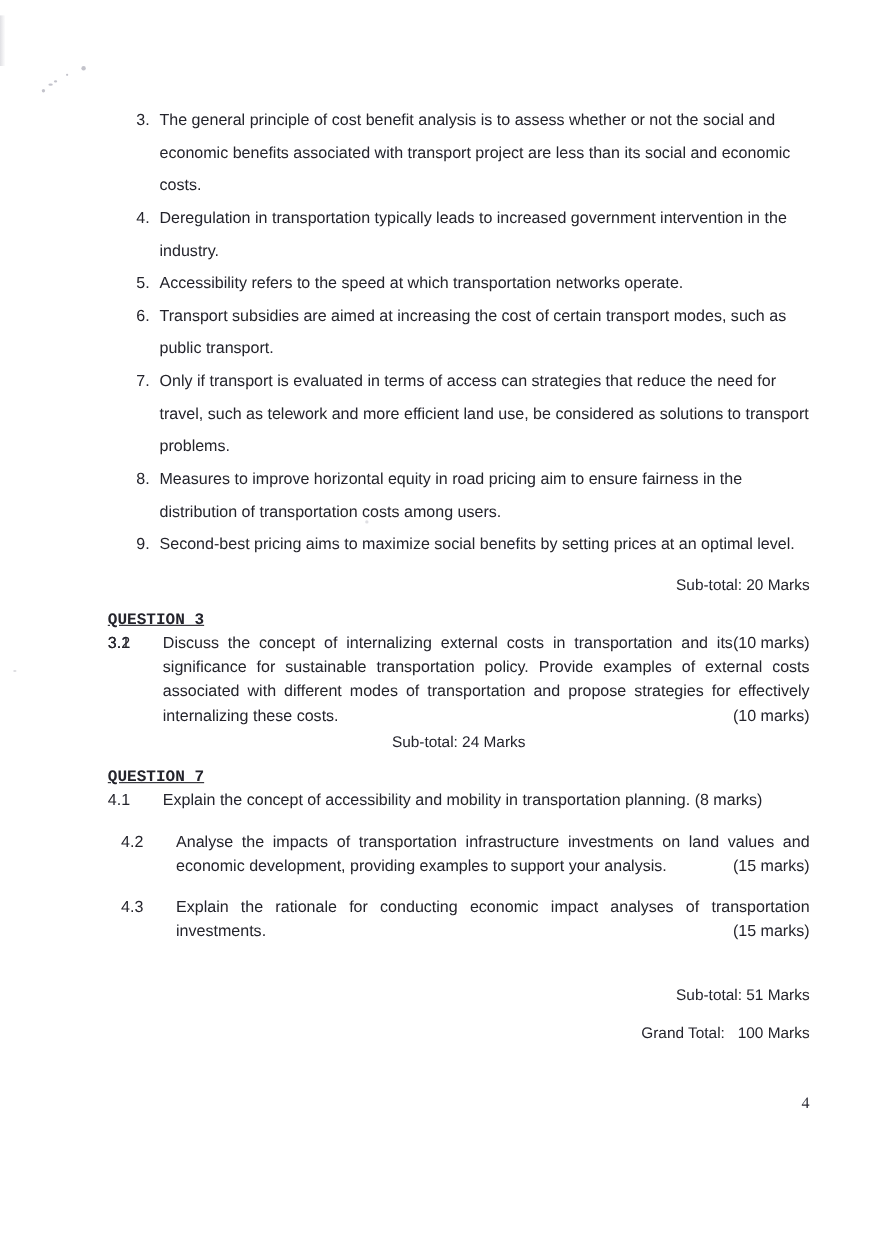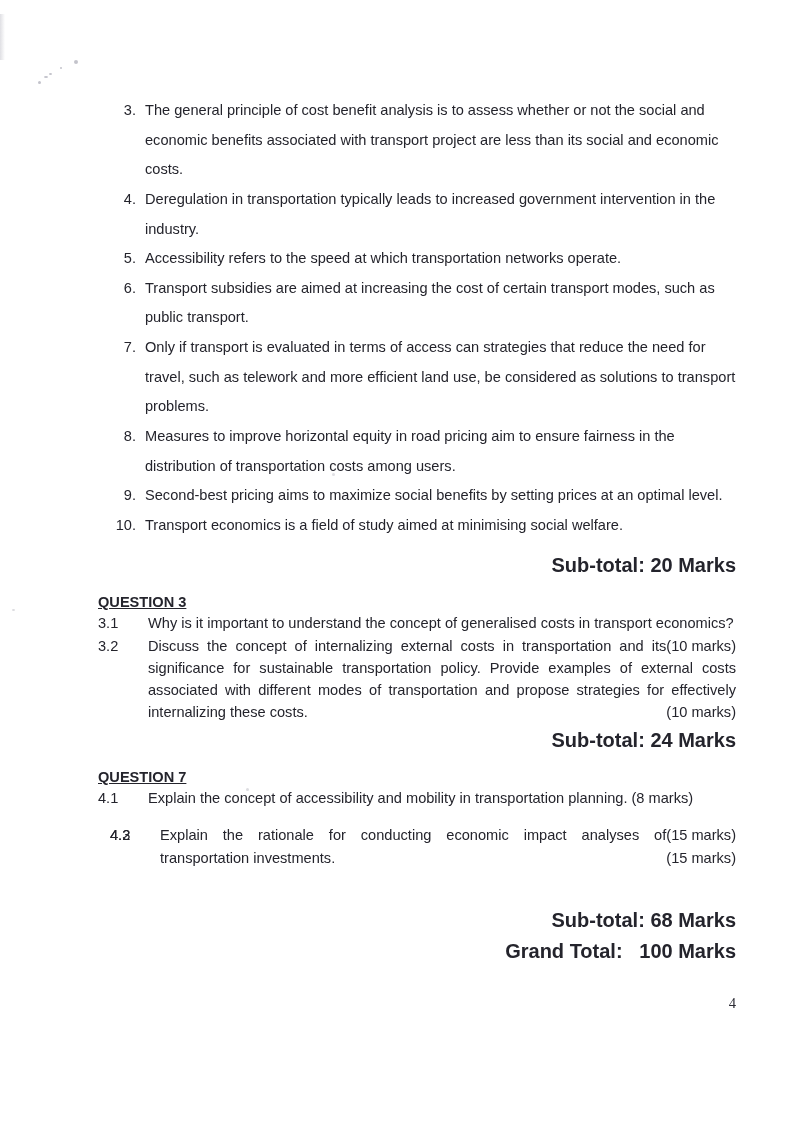--- a/index.html
+++ b/index.html
@@ -65,35 +65,36 @@
     text-align: right;
     font-size: 14.6px;
   }
   .tf-text {
     display: block;
   }
 
   
   .total-line {
     text-align: right;
-    font-weight: bold;
-    font-size: 20px;
+    font-weight: normal;
+    font-size: 14px;
     line-height: 1.5;
   }
   .total-sub20 { margin-top: 10px; }
 
   
   .q-heading {
     font-weight: bold;
     font-size: 14.6px;
     text-decoration: underline;
     margin-top: 14px;
     margin-bottom: 2px;
     display: block;
     width: max-content;
+    font-family: Liberation Mono, monospace;
   }
 
   
   .subq {
     position: relative;
     padding-left: 50px;
     font-size: 14.6px;
     line-height: 1.52;
     text-align: justify;
     margin: 0;
@@ -105,23 +106,23 @@
     top: 0;
     font-size: 14.6px;
     text-align: left;
   }
   .subq-body { display: block; }
   .marks-right {
     float: right;
   }
   .nowrap { white-space: pre; }
 
-  .total-sub24 { margin-top: 2px; }
+  .total-sub24 { margin-top: 2px; text-align: center; }
   .total-sub36 { margin-top: 36px; }
-  .total-grand { margin-top: 1px; }
+  .total-grand { margin-top: 14px; }
 
   .page-number {
     position: absolute;
     right: 58px;
     top: 995px;
     font-size: 14.6px;
     font-family: "Liberation Serif", serif;
     color: #2b2b34;
   }
 </style>
@@ -164,59 +165,55 @@
         <span class="tf-text">Only if transport is evaluated in terms of access can strategies that reduce the need for travel, such as telework and more efficient land use, be considered as solutions to transport problems.</span>
       </li>
       <li class="tf-item">
         <span class="tf-num">8.</span>
         <span class="tf-text">Measures to improve horizontal equity in road pricing aim to ensure fairness in the distribution of transportation costs among users.</span>
       </li>
       <li class="tf-item">
         <span class="tf-num">9.</span>
         <span class="tf-text">Second-best pricing aims to maximize social benefits by setting prices at an optimal level.</span>
       </li>
-      <li class="tf-item">
-        <span class="tf-num">10.</span>
-        <span class="tf-text">Transport economics is a field of study aimed at minimising social welfare.</span>
-      </li>
     </ol>
 
     <div class="total-line total-sub20">Sub-total: 20 Marks</div>
 
     <span class="q-heading">QUESTION 3</span>
 
     <div class="subq">
       <span class="subq-num">3.1</span>
-      <span class="subq-body"><span>Why is it important to understand the concept of generalised costs in transport economics?</span><span class="marks-right">(10 marks)</span></span>
+      <span class="subq-body"><span class="marks-right">(10 marks)</span></span>
     </div>
 
     <div class="subq">
       <span class="subq-num">3.2</span>
       <span class="subq-body"><span>Discuss the concept of internalizing external costs in transportation and its significance for sustainable transportation policy. Provide examples of external costs associated with different modes of transportation and propose strategies for effectively internalizing these costs.</span><span class="marks-right">(10 marks)</span></span>
     </div>
 
     <div class="total-line total-sub24">Sub-total: 24 Marks</div>
 
     <span class="q-heading">QUESTION 7</span>
 
     <div class="subq">
       <span class="subq-num">4.1</span>
       <span class="subq-body">Explain the concept of accessibility and mobility in transportation planning. (8 marks)</span>
     </div>
 
     <div class="subq subq-spaced">
       <span class="subq-num">4.2</span>
-      <span class="subq-body"><span class="marks-right">(15 marks)</span></span>
+      <span class="subq-body"><span>Analyse the impacts of transportation infrastructure investments on land values and economic development, providing examples to support your analysis.</span><span class="marks-right">(15 marks)</span></span>
     </div>
 
     <div class="subq subq-spaced">
       <span class="subq-num">4.3</span>
       <span class="subq-body"><span>Explain the rationale for conducting economic impact analyses of transportation investments.</span><span class="marks-right">(15 marks)</span></span>
     </div>
 
-    <div class="total-line total-sub36">Sub-total: 68 Marks</div>
+    <div class="total-line total-sub36">Sub-total: 51 Marks</div>
     <div class="total-line total-grand nowrap">Grand Total:   100 Marks</div>
 
   </div>
 
   <div class="page-number">4</div>
 
 </div>
 
 </body></html>

